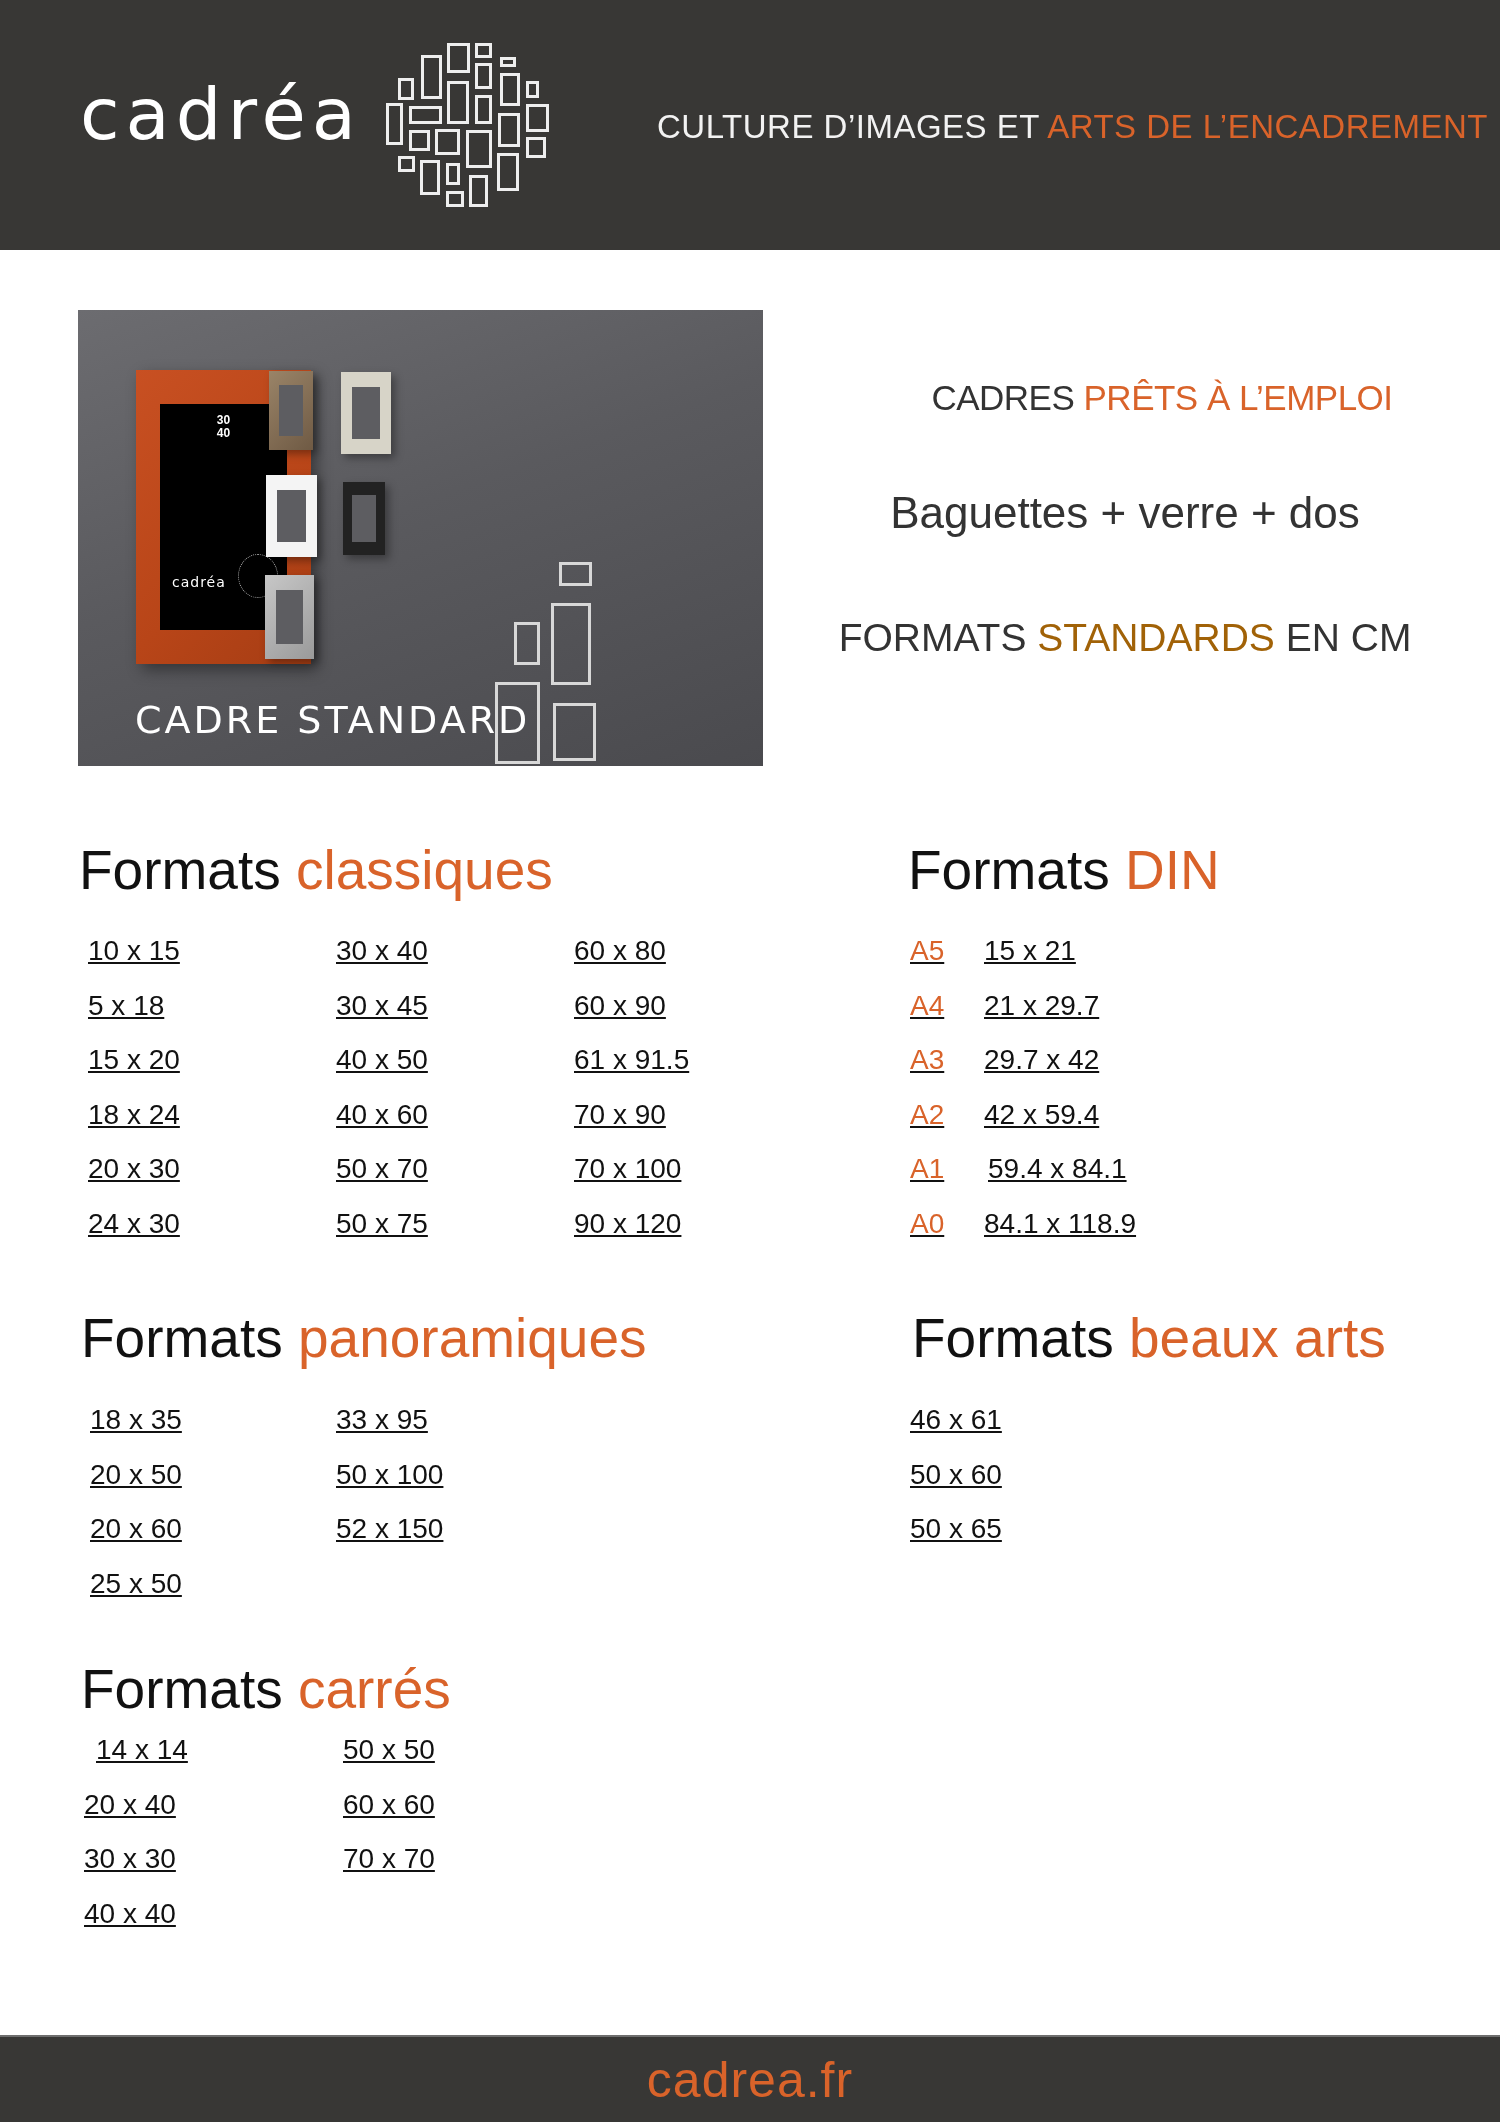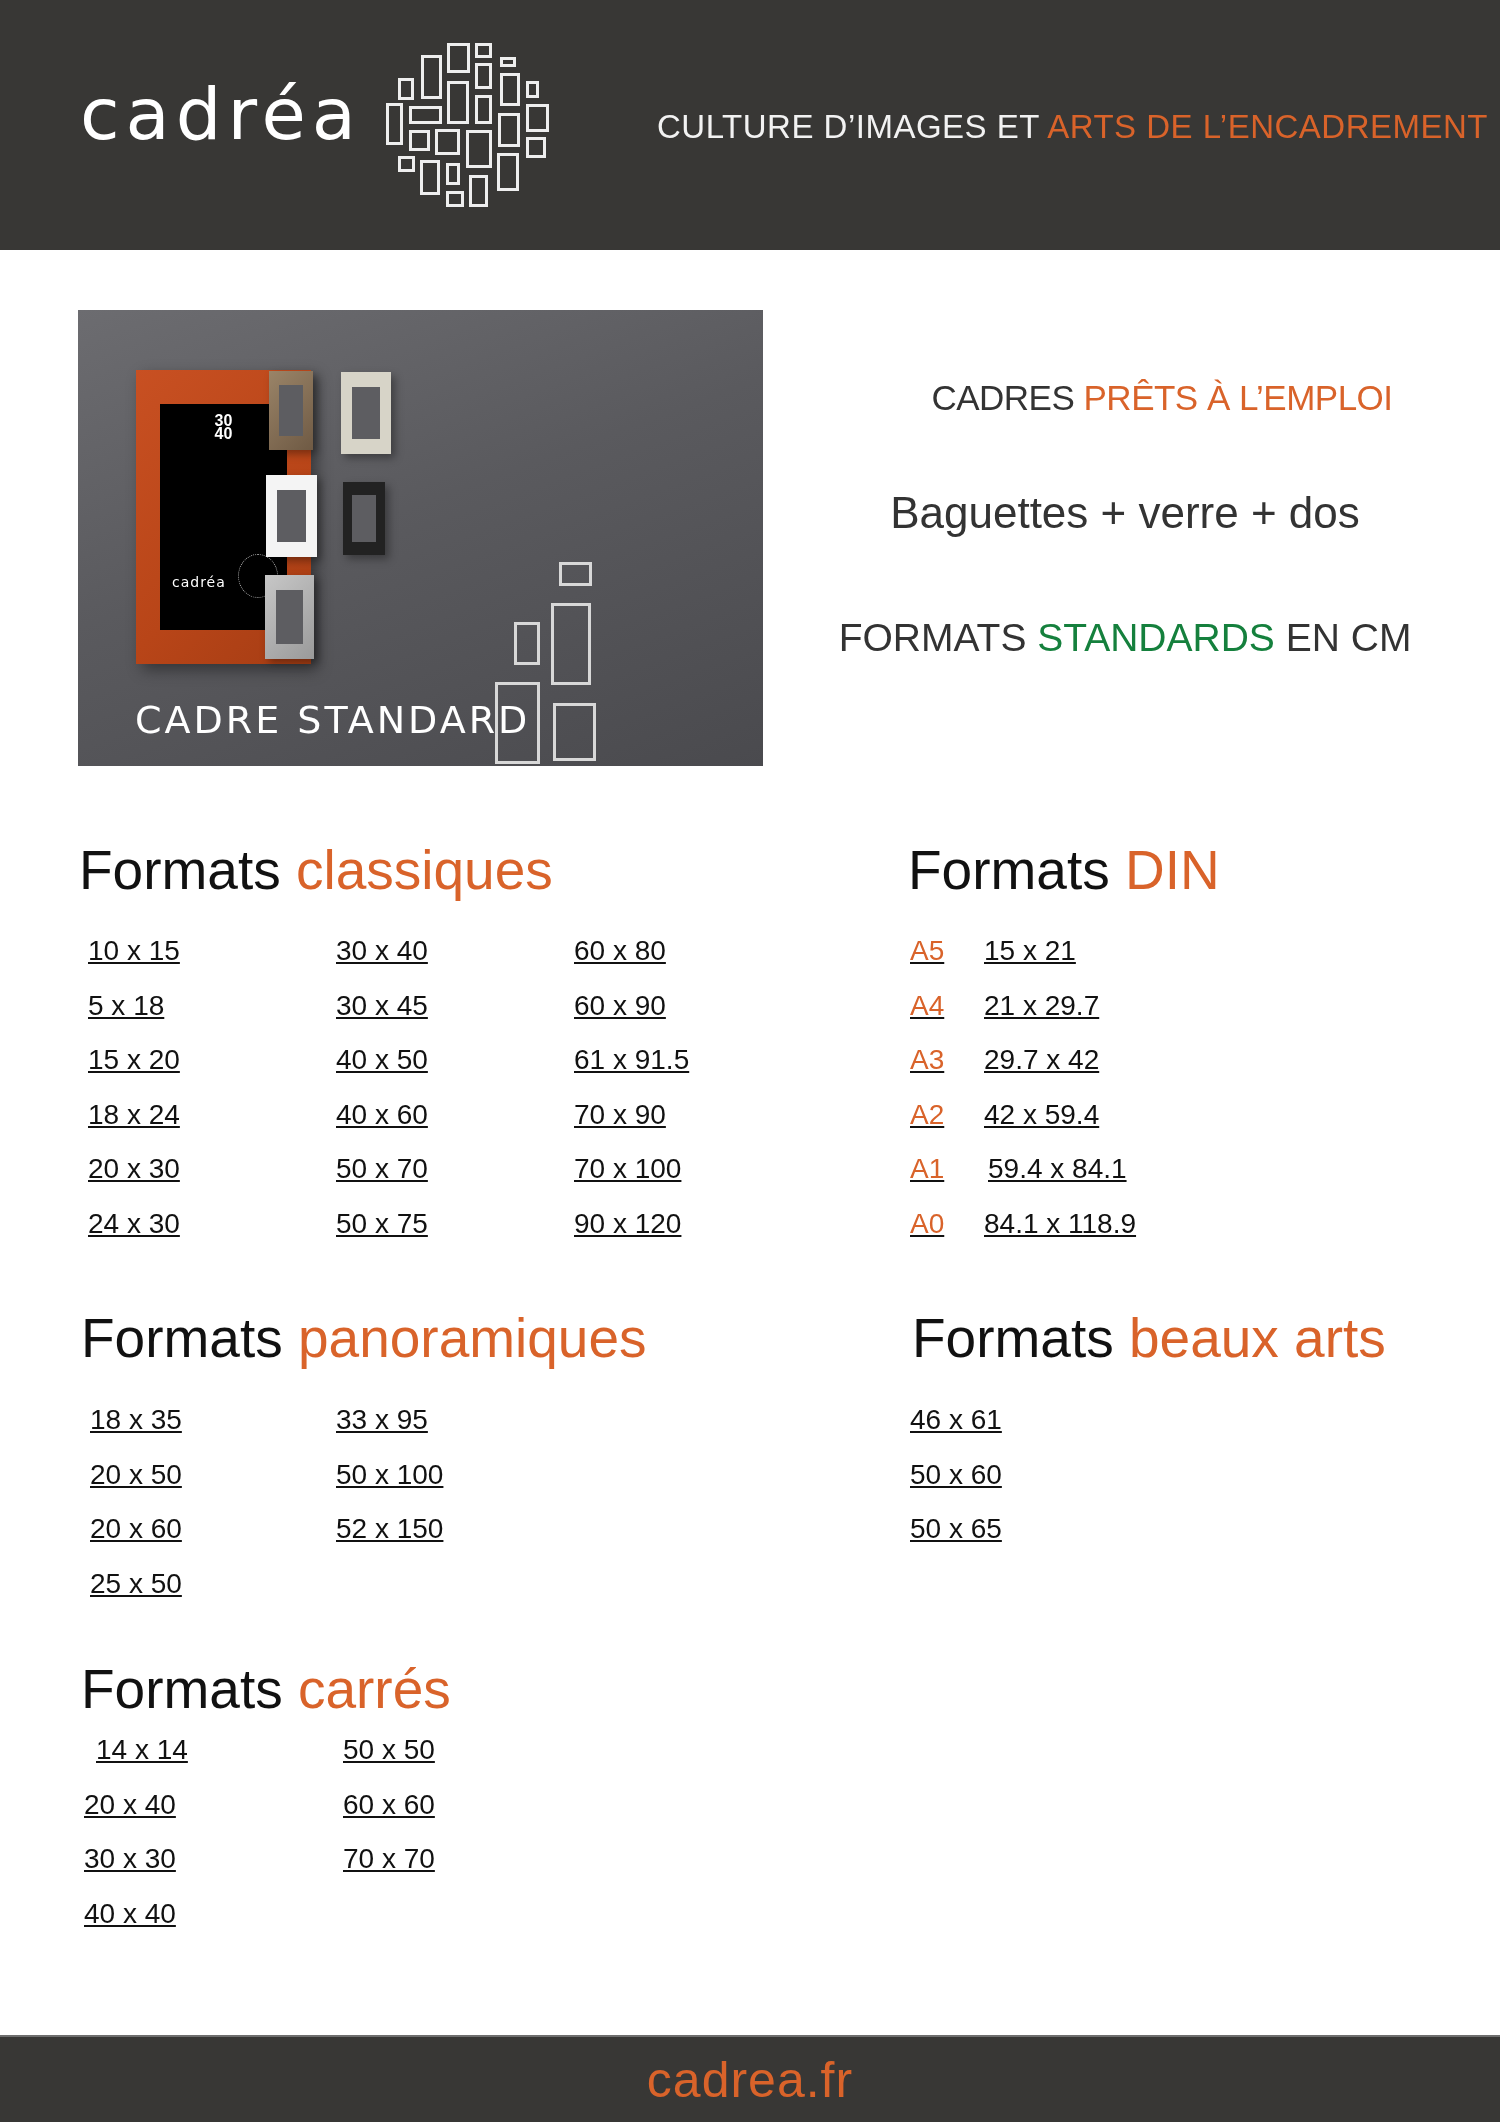--- a/index.html
+++ b/index.html
@@ -13,34 +13,34 @@
     .logo-grid div { position: absolute; border: 3px solid #eeeeee; }
     .tagline { position: absolute; left: 657px; top: 108px; font-size: 33px; font-weight: 300; color: #f2f2f2; letter-spacing: 0.5px; white-space: nowrap; }
     .tagline .accent { color: #d9632a; }
 
     
     .photo { position: absolute; left: 78px; top: 310px; width: 685px; height: 456px; overflow: hidden;
       background: linear-gradient(160deg, #6c6c70 0%, #5a5a5e 45%, #4a4a4e 100%); }
     .big-frame { position: absolute; left: 58px; top: 60px; width: 175px; height: 294px;
       background: linear-gradient(135deg, #c85022 0%, #b84518 60%, #a63d14 100%); box-shadow: 6px 6px 14px rgba(0,0,0,0.4); }
     .big-frame .inner { position: absolute; left: 24px; top: 34px; width: 127px; height: 226px; background: #000; }
-    .big-frame .size-top { position: absolute; left: 0; top: 10px; width: 100%; text-align: center; color: #fff; font-weight: bold; font-size: 16px; line-height: 13px; }
+    .big-frame .size-top { position: absolute; left: 0; top: 10px; width: 100%; text-align: center; color: #fff; font-weight: bold; font-size: 12px; line-height: 13px; }
     .big-frame .mini-logo { position: absolute; left: 12px; top: 170px; color: #fff; font-family: "DejaVu Sans", sans-serif; font-size: 14px; letter-spacing: 1px; }
     .big-frame .mini-grid { position: absolute; left: 78px; top: 150px; width: 40px; height: 44px; border-radius: 50%; border: 1px dotted #aaa; }
     .small-frame { position: absolute; box-shadow: 4px 4px 8px rgba(0,0,0,0.35); }
     .small-frame::after { content: ""; position: absolute; left: 22%; top: 18%; width: 56%; height: 64%; background: #5d5d61; }
     .outline-frame { position: absolute; border: 3px solid #d8d8d8; }
     .photo-caption { position: absolute; left: 57px; top: 388px; color: #fff; font-size: 38px; letter-spacing: 3px; font-family: "DejaVu Sans", sans-serif; font-weight: 400; white-space: nowrap; }
 
     
     .intro-title { position: absolute; left: 837px; top: 378px; width: 650px; text-align: center; font-size: 35px; color: #333; font-weight: 400; white-space: nowrap; letter-spacing: -0.5px; }
     .intro-title .accent { color: #d9632a; }
     .intro-sub { position: absolute; left: 800px; top: 488px; width: 650px; text-align: center; font-size: 44px; color: #333; white-space: nowrap; }
     .intro-formats { position: absolute; left: 800px; top: 616px; width: 650px; text-align: center; font-size: 39px; color: #333; white-space: nowrap; }
-    .intro-formats .accent { color: #15803d; }
+    .intro-formats .accent { color: #a16207; }
 
     
     .section-title { position: absolute; font-size: 55px; color: #111; white-space: nowrap; font-weight: 400; }
     .section-title .accent { color: #d9632a; }
     .col { position: absolute; }
     .col .item { font-size: 28px; line-height: 54.5px; color: #111; white-space: nowrap; text-decoration: underline; }
     .din-row { display: flex; align-items: baseline; }
     .din-row .code { width: 74px; color: #d9632a; }
 
     

